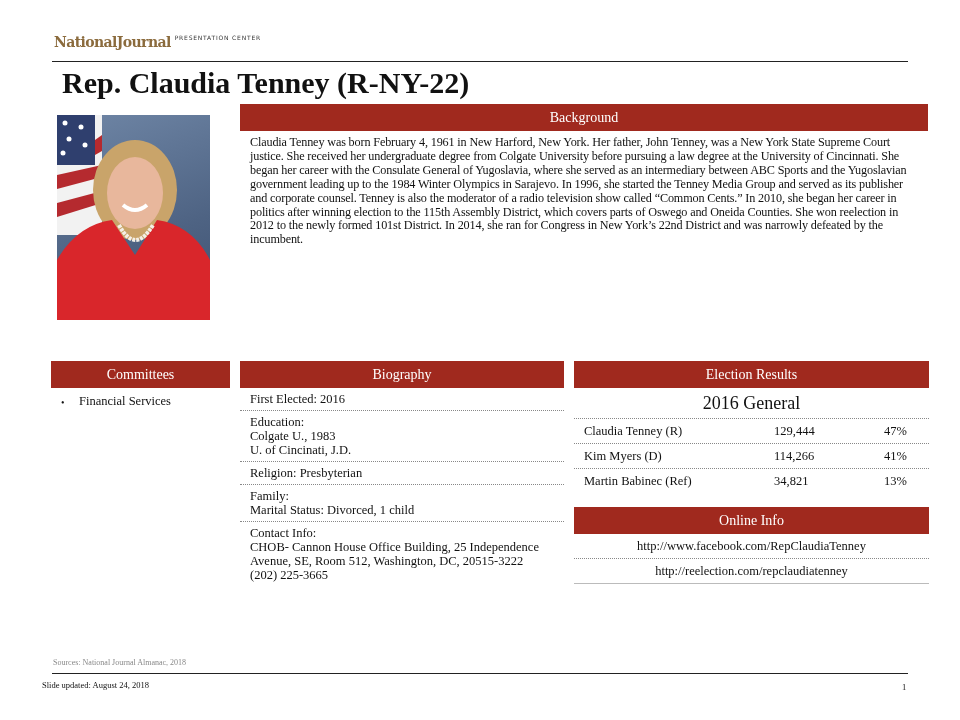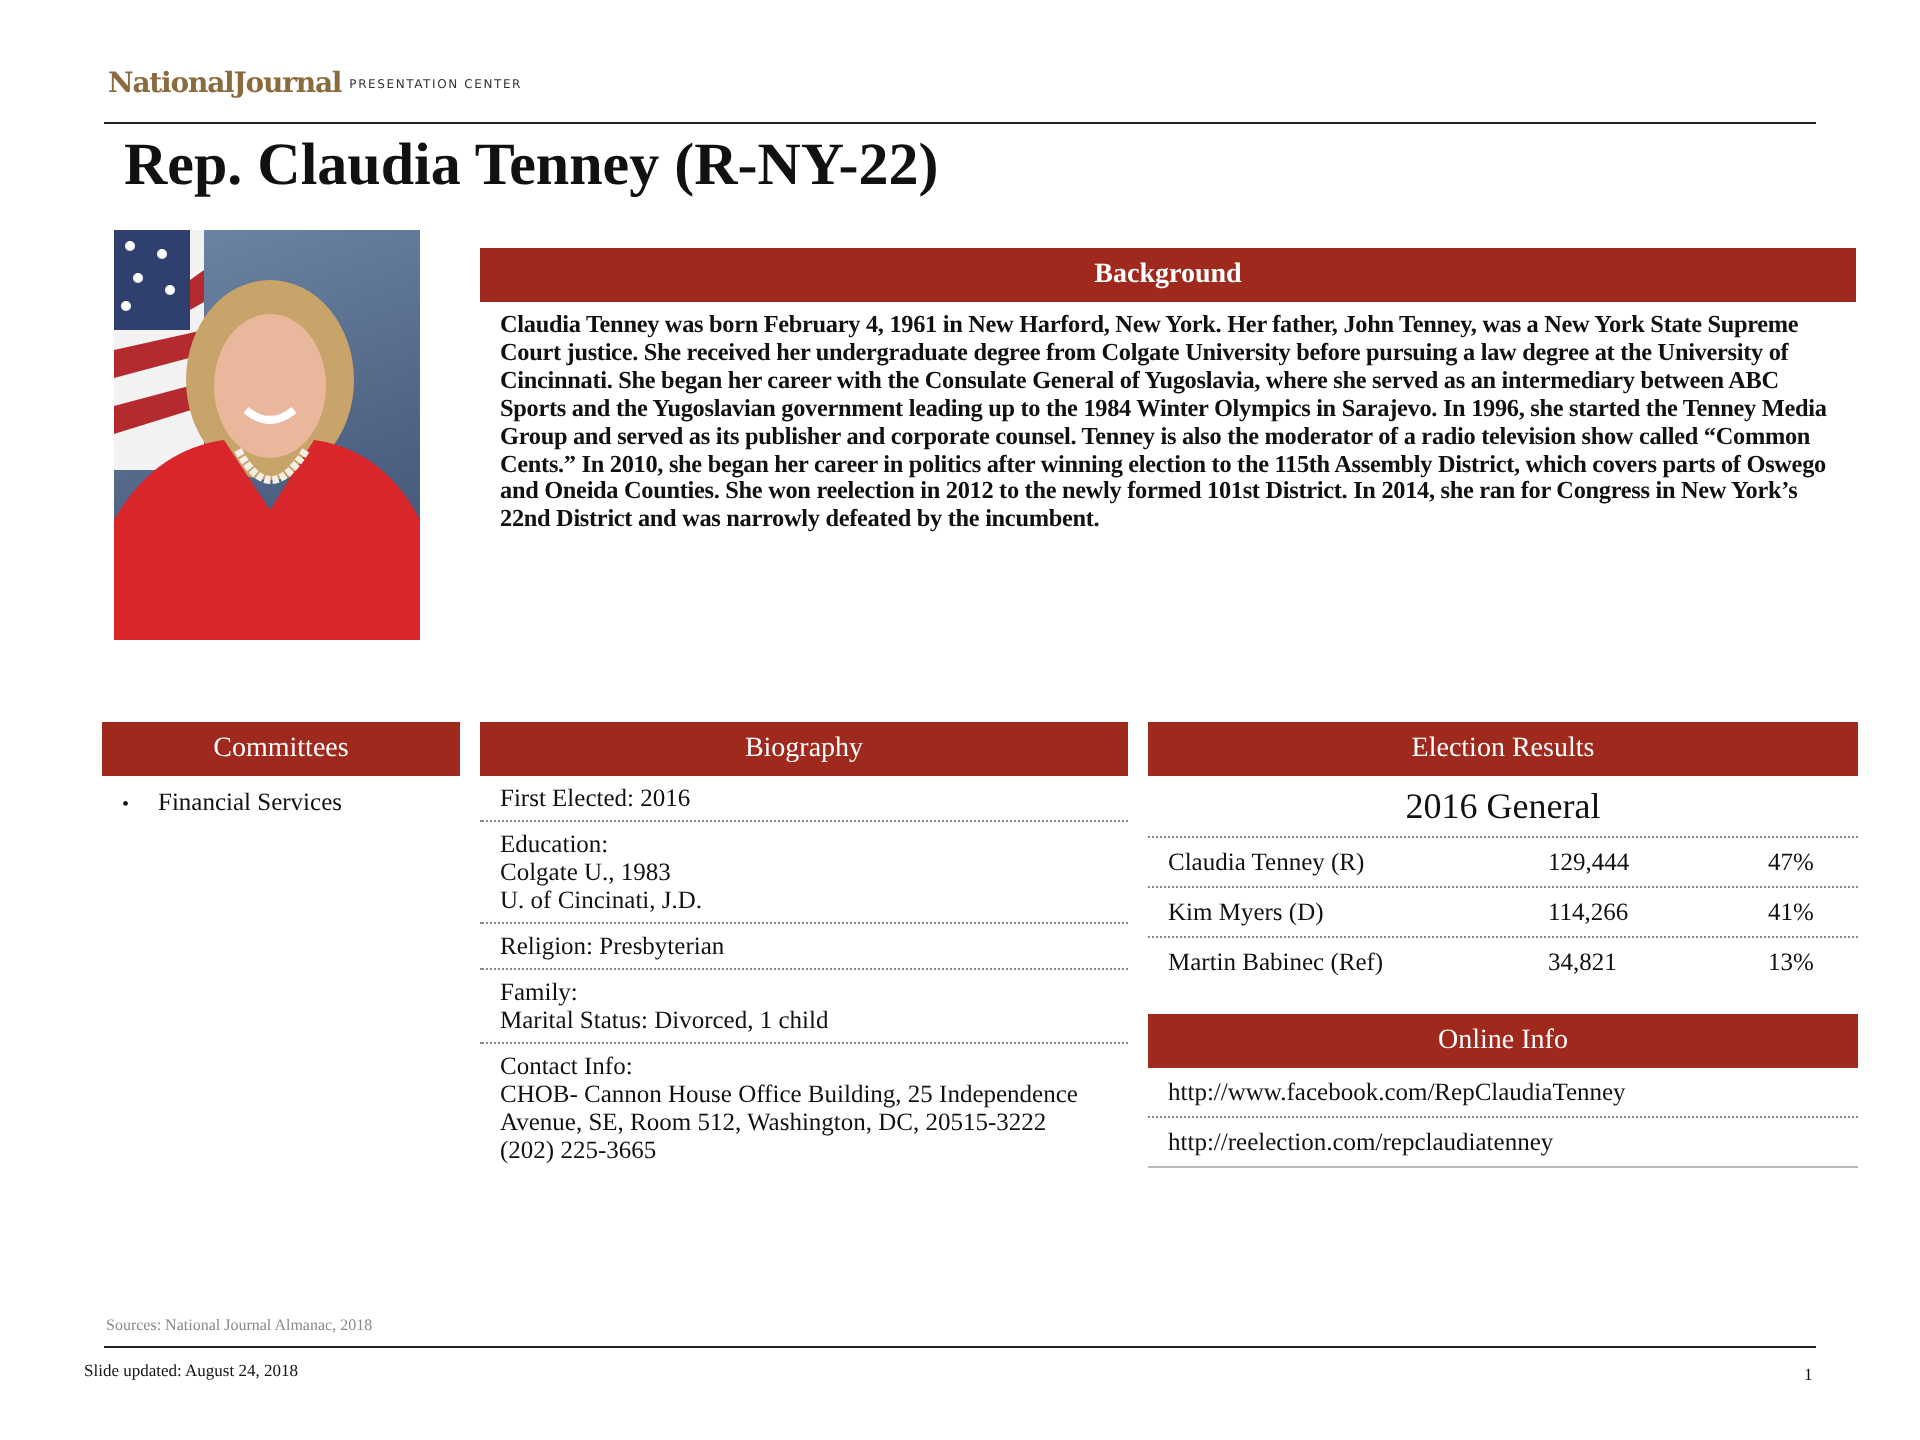--- a/index.html
+++ b/index.html
@@ -1,30 +1,30 @@
 <!DOCTYPE html>
 <html><head>
 <meta charset="utf-8">
 <style>
   * { box-sizing: border-box; margin: 0; padding: 0; }
   html, body { width: 960px; height: 720px; background: #fff; overflow: hidden; }
   body { position: relative; font-family: "Liberation Serif", "DejaVu Serif", serif; color: #111; }
 
-  .logo { position: absolute; left: 54px; top: 34px; display: flex; align-items: center; }
+  .logo { position: absolute; left: 54px; top: 34px; display: flex; align-items: flex-start; }
   .logo-main { font-family: "DejaVu Serif", serif; font-weight: bold; font-size: 14px; color: #8b6b3d; letter-spacing: -0.6px; }
   .logo-sub { font-family: "DejaVu Sans", sans-serif; font-size: 6px; letter-spacing: 0.8px; color: #333; margin-left: 4px; }
   .top-rule { position: absolute; left: 52px; top: 61px; width: 856px; height: 1px; background: #222; }
 
   .title { position: absolute; left: 62px; top: 66px; font-family: "Liberation Serif", serif; font-weight: bold; font-size: 30px; color: #111; }
 
   .photo { position: absolute; left: 57px; top: 115px; width: 153px; height: 205px; overflow: hidden; background: linear-gradient(160deg,#6f86a6 0%,#4e6383 60%,#3d5070 100%); }
 
   .hdr { background: #a0291e; color: #fff; text-align: center; font-size: 14px; height: 27px; line-height: 27px; }
 
-  .bg-section { position: absolute; left: 240px; top: 124px; width: 688px; font-weight: bold; }
+  .bg-section { position: absolute; left: 240px; top: 104px; width: 688px; }
   .bg-text { font-size: 12.2px; line-height: 13.9px; padding: 5px 10px 0 10px; color: #111; letter-spacing: -0.15px; }
 
   .committees { position: absolute; left: 51px; top: 361px; width: 179px; }
   .committees ul { list-style: none; padding: 6px 0 0 10px; }
   .committees li { font-size: 12.5px; display: flex; }
   .bullet { width: 18px; font-size: 10px; line-height: 17px; }
 
   .biography { position: absolute; left: 240px; top: 361px; width: 324px; }
   .bio-row { padding: 4px 10px 4px 10px; font-size: 12.5px; line-height: 14px; border-bottom: 1px dotted #888; }
   .bio-row:last-child { border-bottom: none; }
@@ -32,21 +32,21 @@
 
   .election { position: absolute; left: 574px; top: 361px; width: 355px; }
   .el-sub { text-align: center; font-size: 18px; padding: 5px 0 4px; border-bottom: 1px dotted #888; }
   .el-row { display: flex; font-size: 12.5px; padding: 5px 10px 4px 10px; border-bottom: 1px dotted #888; }
   .el-row:last-child { border-bottom: none; }
   .el-name { width: 190px; }
   .el-votes { width: 110px; }
   .el-pct { flex: 1; padding-right: 4px; }
 
   .online { position: absolute; left: 574px; top: 507px; width: 355px; }
-  .online-row { font-size: 12.5px; padding: 5px 10px 4px 10px; border-bottom: 1px dotted #888; }
+  .online-row { font-size: 12.5px; padding: 5px 10px 4px 10px; border-bottom: 1px dotted #888; text-align: center; }
   .online-row:last-child { border-bottom: 1px solid #bbb; }
 
   .sources { position: absolute; left: 53px; top: 658px; font-size: 8px; color: #888; }
   .bottom-rule { position: absolute; left: 52px; top: 673px; width: 856px; height: 1px; background: #222; }
   .updated { position: absolute; left: 42px; top: 680px; font-size: 8.5px; color: #111; }
   .page-num { position: absolute; left: 902px; top: 682px; font-size: 8.5px; color: #111; }
 </style>
 </head>
 <body>
 

